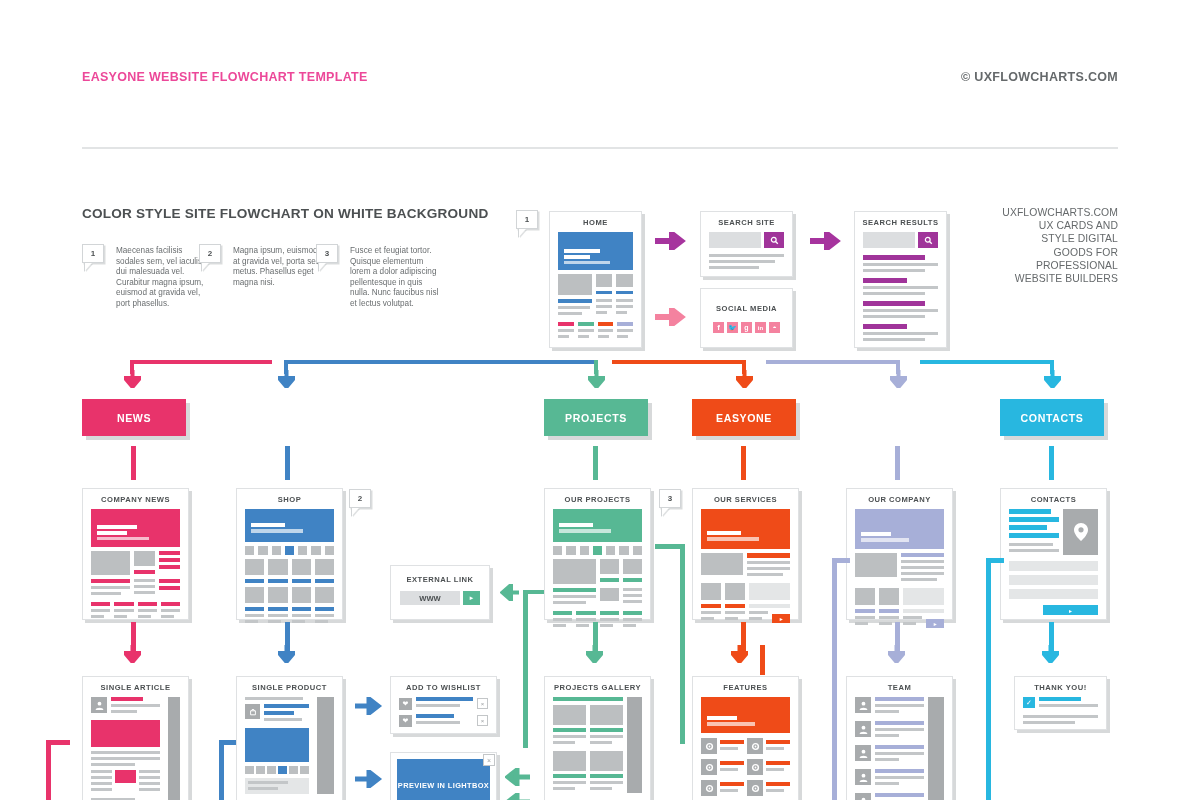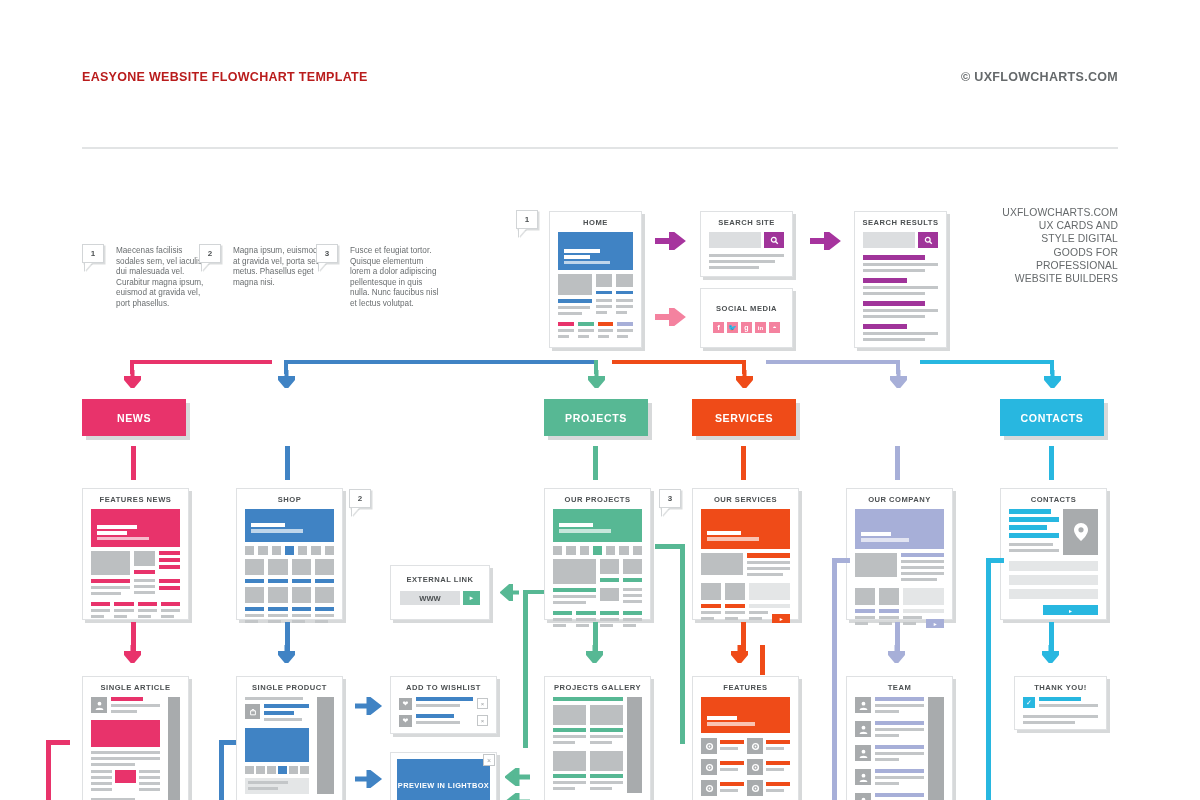--- a/index.html
+++ b/index.html
@@ -12,21 +12,21 @@
     color:#55595c;
     overflow:hidden;
     position:relative;
   }
   .page { position:relative; width:1200px; height:800px; }
 
   
   .hdr-title {
     position:absolute; left:82px; top:70px;
     font-size:12.5px; font-weight:bold; letter-spacing:.3px;
-    color:#b91c1c;
+    color:#ec4899;
   }
   .hdr-copy {
     position:absolute; right:82px; top:70px;
     font-size:12.5px; font-weight:bold; letter-spacing:.3px;
     color:#65696b; text-align:right;
   }
   .hdr-rule {
     position:absolute; left:82px; top:147px; width:1036px; height:2px;
     background:#e2e4e5;
   }
@@ -109,20 +109,21 @@
 </style>
 </head>
 <body>
 
 <div class="page">
 
   <div class="hdr-title">EASYONE WEBSITE FLOWCHART TEMPLATE</div>
   <div class="hdr-copy">© UXFLOWCHARTS.COM</div>
   <div class="hdr-rule"></div>
 
+  <div class="sec-title">COLOR STYLE SITE FLOWCHART ON WHITE BACKGROUND</div>
 
   <div class="legend">
 
     <div class="legend-col c1">
       <div class="tag">
         <span>1</span>
       </div>
       <div class="legend-body">Maecenas facilisis sodales sem, vel iaculis dui malesuada vel. Curabitur magna ipsum, euismod at gravida vel, port phasellus.</div>
     </div>
 
@@ -337,35 +338,35 @@
     <path d="M8.5 0 L8.5 10 M1 8 L8.5 17 L16 8 Z" stroke="#28B7E0" stroke-width="4" fill="#28B7E0"></path>
   </svg>
 
   <div class="pill" style="left:82px;top:399px;width:104px;background:#E8336B;">
     <span>NEWS</span>
   </div>
   <div class="pill" style="left:544px;top:399px;width:104px;background:#57B894;">
     <span>PROJECTS</span>
   </div>
   <div class="pill" style="left:692px;top:399px;width:104px;background:#EF4B18;">
-    <span>SERVICES</span>
+    <span>EASYONE</span>
   </div>
   <div class="pill" style="left:1000px;top:399px;width:104px;background:#28B7E0;">
     <span>CONTACTS</span>
   </div>
 
   <div class="ln" style="left:131px;top:446px;width:5px;height:34px;background:#E8336B;"></div>
   <div class="ln" style="left:285px;top:446px;width:5px;height:34px;background:#4083C4;"></div>
   <div class="ln" style="left:593px;top:446px;width:5px;height:34px;background:#57B894;"></div>
   <div class="ln" style="left:741px;top:446px;width:5px;height:34px;background:#EF4B18;"></div>
   <div class="ln" style="left:895px;top:446px;width:5px;height:34px;background:#A7AFD8;"></div>
   <div class="ln" style="left:1049px;top:446px;width:5px;height:34px;background:#28B7E0;"></div>
 
   <div class="card" style="left:82px;top:488px;width:107px;height:132px;">
-    <div class="card-title">FEATURES NEWS</div>
+    <div class="card-title">COMPANY NEWS</div>
     <div class="card-body">
       <div style="height:38px;background:#E8336B;padding:16px 6px 0;">
         <div style="height:4px;width:40px;background:#fff;margin-bottom:2px;"></div>
         <div style="height:4px;width:30px;background:#fff;margin-bottom:2px;"></div>
         <div style="height:3px;width:52px;background:#ffffffaa;"></div>
       </div>
       <div class="row" style="margin-top:4px;">
         <div class="sq" style="width:41px;height:24px;"></div>
         <div style="width:22px;">
             <div class="sq" style="height:15px;"></div>

